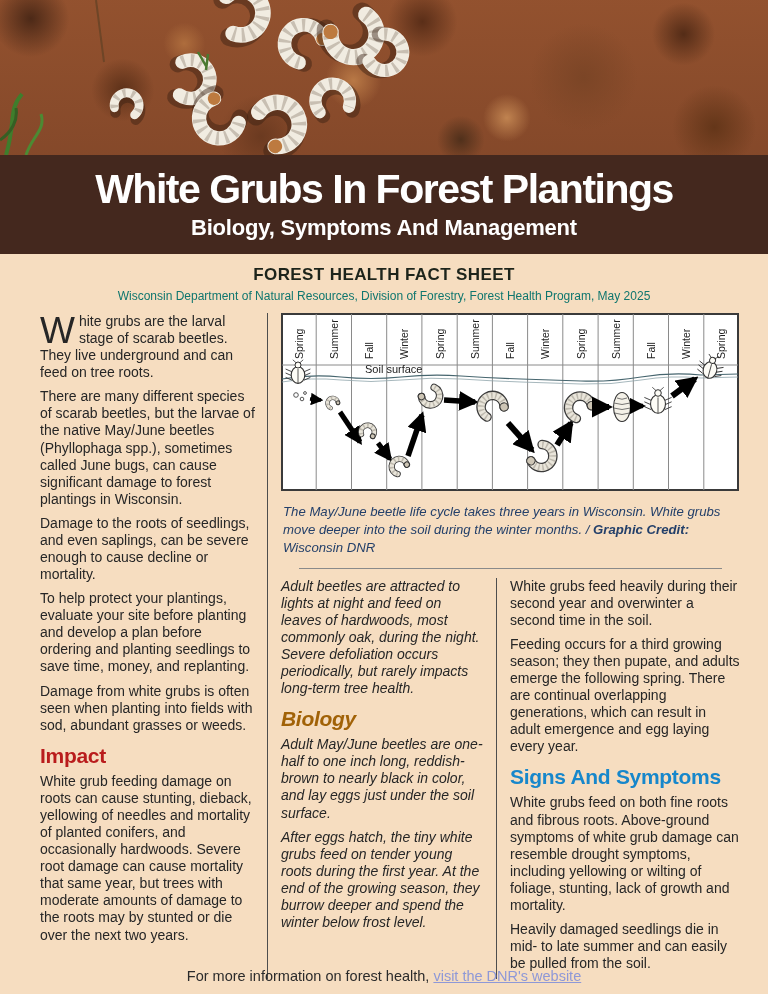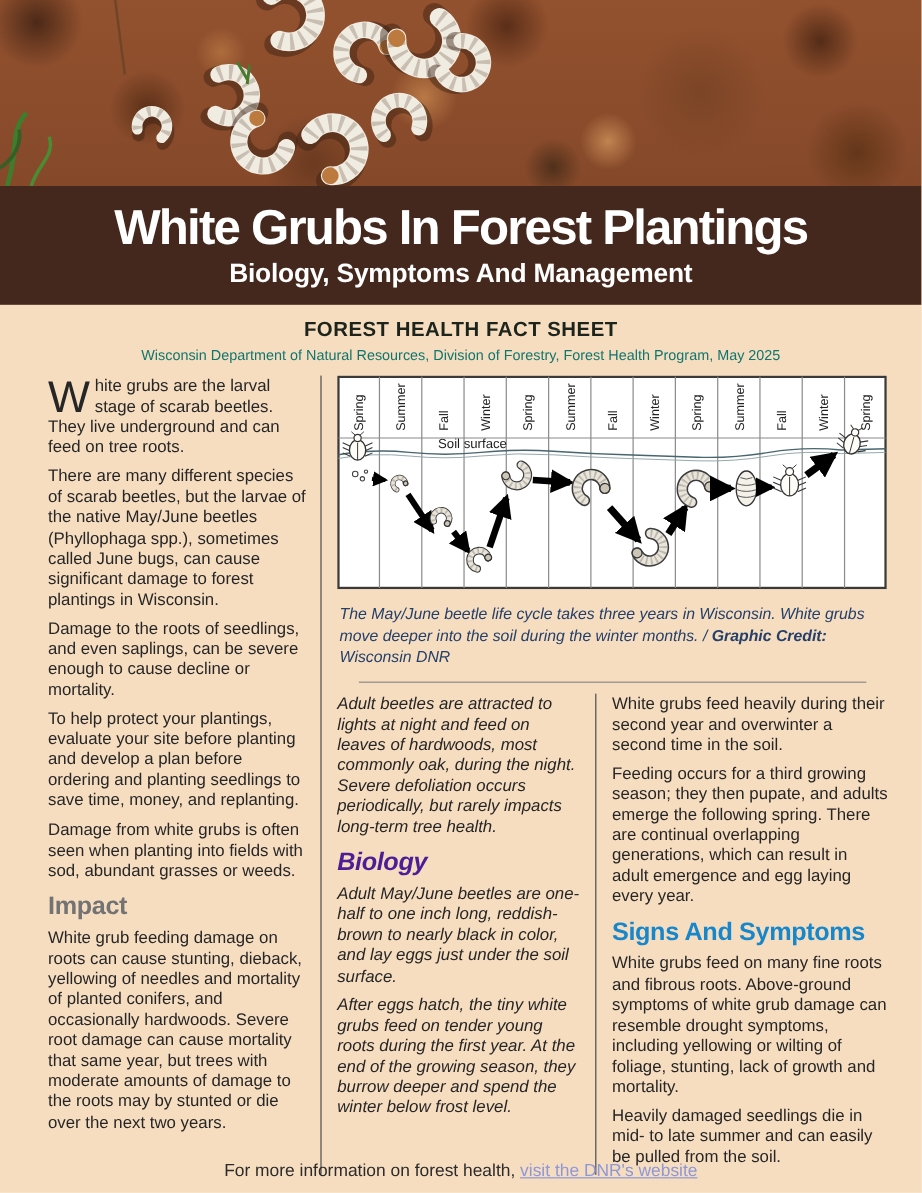--- a/index.html
+++ b/index.html
@@ -130,21 +130,21 @@
   </div>
 
   <div class="content">
 
     <div class="col-left">
       <p class="body"><span class="dropcap">W</span><span>hite grubs are the larval stage of scarab beetles. They live underground and can feed on tree roots.</span></p>
       <p class="body">There are many different species of scarab beetles, but the larvae of the native May/June beetles (Phyllophaga spp.), sometimes called June bugs, can cause significant damage to forest plantings in Wisconsin.</p>
       <p class="body">Damage to the roots of seedlings, and even saplings, can be severe enough to cause decline or mortality.</p>
       <p class="body">To help protect your plantings, evaluate your site before planting and develop a plan before ordering and planting seedlings to save time, money, and replanting.</p>
       <p class="body">Damage from white grubs is often seen when planting into fields with sod, abundant grasses or weeds.</p>
-      <h3 class="section" style="color: #737373;">Impact</h3>
+      <h3 class="section" style="color: #b91c1c;">Impact</h3>
       <p class="body">White grub feeding damage on roots can cause stunting, dieback, yellowing of needles and mortality of planted conifers, and occasionally hardwoods. Severe root damage can cause mortality that same year, but trees with moderate amounts of damage to the roots may by stunted or die over the next two years.</p>
     </div>
 
     <div class="right-area">
 
       <div class="diagram-wrap" id="diagram"><svg width="458" height="178" viewBox="0 0 458 178">
             <defs>
               <marker id="ah" markerWidth="3.6" markerHeight="3.6" refX="2.9" refY="1.8" orient="auto">
                 <path d="M0,0 L3.6,1.8 L0,3.6 z" fill="#000"></path>
               </marker>
@@ -281,29 +281,29 @@
             </g>
           </svg></div>
 
       <p class="caption" style="color: rgb(36, 64, 106);"><span>The May/June beetle life cycle takes three years in Wisconsin. White grubs move deeper into the soil during the winter months. / </span><strong>Graphic Credit:</strong><span> Wisconsin DNR</span></p>
 
       <hr class="divider">
 
       <div class="two-cols">
         <div class="col-mid">
           <p class="body">Adult beetles are attracted to lights at night and feed on leaves of hardwoods, most commonly oak, during the night. Severe defoliation occurs periodically, but rarely impacts long-term tree health.</p>
-          <h3 class="section" style="color: #4c1d95;">Biology</h3>
+          <h3 class="section" style="color: #a16207;">Biology</h3>
           <p class="body">Adult May/June beetles are one-half to one inch long, reddish-brown to nearly black in color, and lay eggs just under the soil surface.</p>
           <p class="body">After eggs hatch, the tiny white grubs feed on tender young roots during the first year. At the end of the growing season, they burrow deeper and spend the winter below frost level.</p>
         </div>
         <div class="col-right">
           <p class="body">White grubs feed heavily during their second year and overwinter a second time in the soil.</p>
           <p class="body">Feeding occurs for a third growing season; they then pupate, and adults emerge the following spring. There are continual overlapping generations, which can result in adult emergence and egg laying every year.</p>
           <h3 class="section" style="color: rgb(23, 135, 203);">Signs And Symptoms</h3>
-          <p class="body">White grubs feed on many fine roots and fibrous roots. Above-ground symptoms of white grub damage can resemble drought symptoms, including yellowing or wilting of foliage, stunting, lack of growth and mortality.</p>
+          <p class="body">White grubs feed on both fine roots and fibrous roots. Above-ground symptoms of white grub damage can resemble drought symptoms, including yellowing or wilting of foliage, stunting, lack of growth and mortality.</p>
           <p class="body">Heavily damaged seedlings die in mid- to late summer and can easily be pulled from the soil.</p>
         </div>
       </div>
     </div>
   </div>
 
   <div class="footer">
     <span>For more information on forest health, </span><a style="color: rgb(142, 152, 215);">visit the DNR's website</a>
   </div>
 

